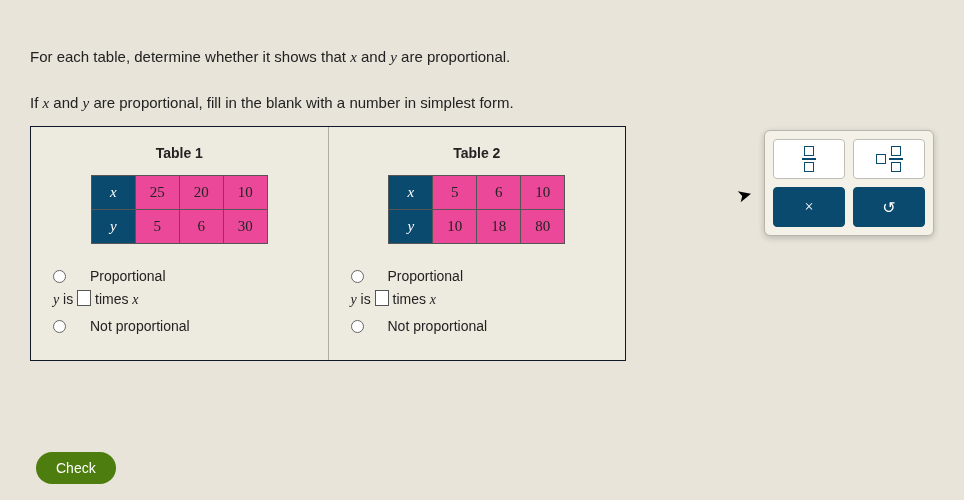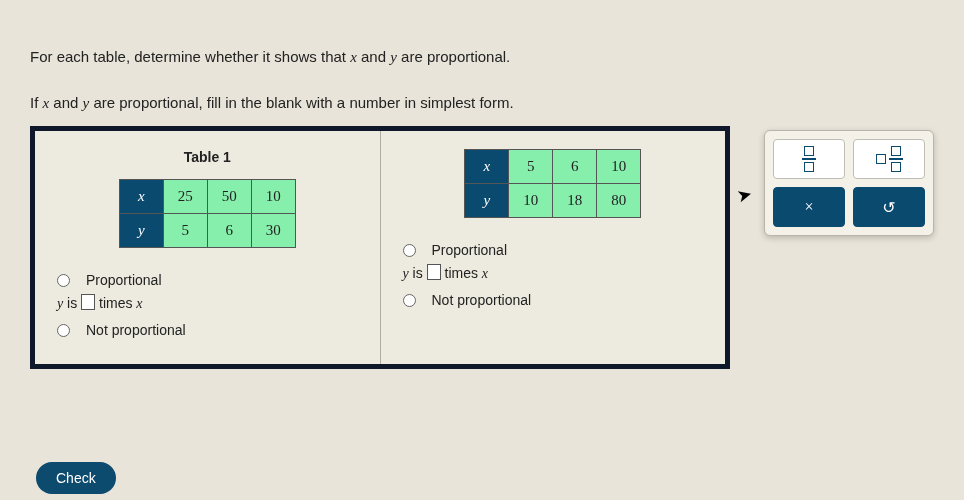--- a/index.html
+++ b/index.html
@@ -10,49 +10,49 @@
     font-family: Georgia, "Times New Roman", serif;
     color: #222;
     width: 964px;
     height: 500px;
     position: relative;
   }
   .prompt { font-size: 15px; margin-bottom: 14px; font-family: Verdana, Arial, sans-serif; margin-top: 28px; }
   .italic { font-style: italic; font-family: Georgia, serif; }
   .panel-wrap {
     display: flex;
-    border: 5px solid #0f172a;
-    width: 700px;
+    border: 1px solid #0f172a;
+    width: 596px;
     background: #edeadf;
   }
   .panel {
     flex: 1;
     padding: 18px 22px 20px 22px;
   }
   .panel + .panel { border-left: 1px solid #b0aea4; }
   .table-title { text-align: center; font-weight: bold; font-family: Verdana, Arial, sans-serif; font-size: 14px; margin-bottom: 14px; }
   .data-table {
     border-collapse: collapse;
     margin: 0 auto 24px auto;
   }
   .data-table td {
     border: 1px solid #555;
     width: 44px;
     height: 34px;
     text-align: center;
     font-size: 15px;
-    background: #86efac;
+    background: #ec4899;
   }
   .data-table td.hdr {
     background: #0b4a6f;
     color: #fff;
     font-style: italic;
     font-family: Georgia, serif;
   }
-  .choice { font-family: Verdana, Arial, sans-serif; font-size: 14px; margin: 6px 0; display: flex; align-items: center; gap: 16px; }
+  .choice { font-family: Verdana, Arial, sans-serif; font-size: 14px; margin: 6px 0; display: flex; align-items: center; gap: 24px; }
   .radio {
     width: 13px; height: 13px; border: 1px solid #666; border-radius: 50%;
     display: inline-block; background: #fff;
   }
   .subline { margin-bottom: 10px; font-size: 14px; font-family: Verdana, Arial, sans-serif; }
   .blank-box {
     display: inline-block;
     width: 14px; height: 16px;
     border: 1px solid #555;
     vertical-align: -2px;
@@ -91,22 +91,22 @@
   .frac {
     display: inline-flex; flex-direction: column; align-items: center;
     font-size: 10px; line-height: 1; color: #0b4a6f;
   }
   .frac .sq { width: 10px; height: 10px; border: 1.5px solid #0b4a6f; }
   .frac .bar { width: 14px; height: 1.5px; background: #0b4a6f; margin: 2px 0; }
   .mixed { display: inline-flex; align-items: center; gap: 3px; }
   .check-btn {
     position: absolute;
     left: 36px;
-    bottom: 6px;
-    background: #0c4a6e;
+    bottom: 16px;
+    background: #4d7c0f;
     color: #fff;
     border: none;
     border-radius: 18px;
     padding: 8px 20px;
     font-family: Verdana, Arial, sans-serif;
     font-size: 14px;
     cursor: pointer;
   }
   .cursor-arrow {
     position: absolute;
@@ -129,21 +129,21 @@
 
 <div class="panel-wrap">
 
   <div class="panel">
     <div class="table-title">Table 1</div>
     <table class="data-table">
       <tbody>
           <tr>
         <td class="hdr">x</td>
         <td>25</td>
-        <td>50</td>
+        <td>20</td>
         <td>10</td>
       </tr>
       <tr>
         <td class="hdr">y</td>
         <td>5</td>
         <td>6</td>
         <td>30</td>
       </tr>
     </tbody>
       </table>
@@ -154,20 +154,21 @@
     <div class="subline">
       <span class="italic">y</span><span> is </span><span class="blank-box"></span><span> times </span><span class="italic">x</span>
     </div>
     <div class="choice">
       <span class="radio"></span>
       <span>Not proportional</span>
     </div>
   </div>
 
   <div class="panel">
+    <div class="table-title">Table 2</div>
     <table class="data-table">
       <tbody>
           <tr>
         <td class="hdr">x</td>
         <td>5</td>
         <td>6</td>
         <td>10</td>
       </tr>
       <tr>
         <td class="hdr">y</td>

